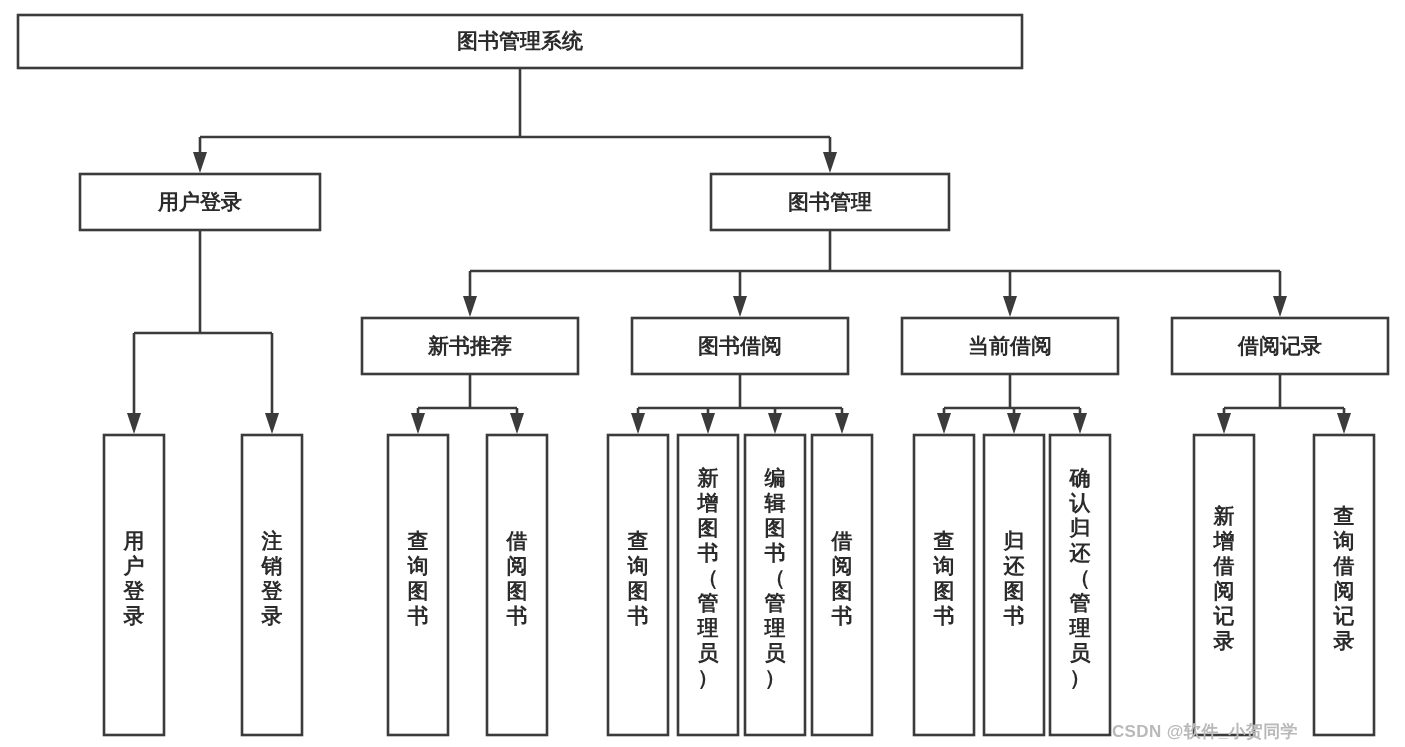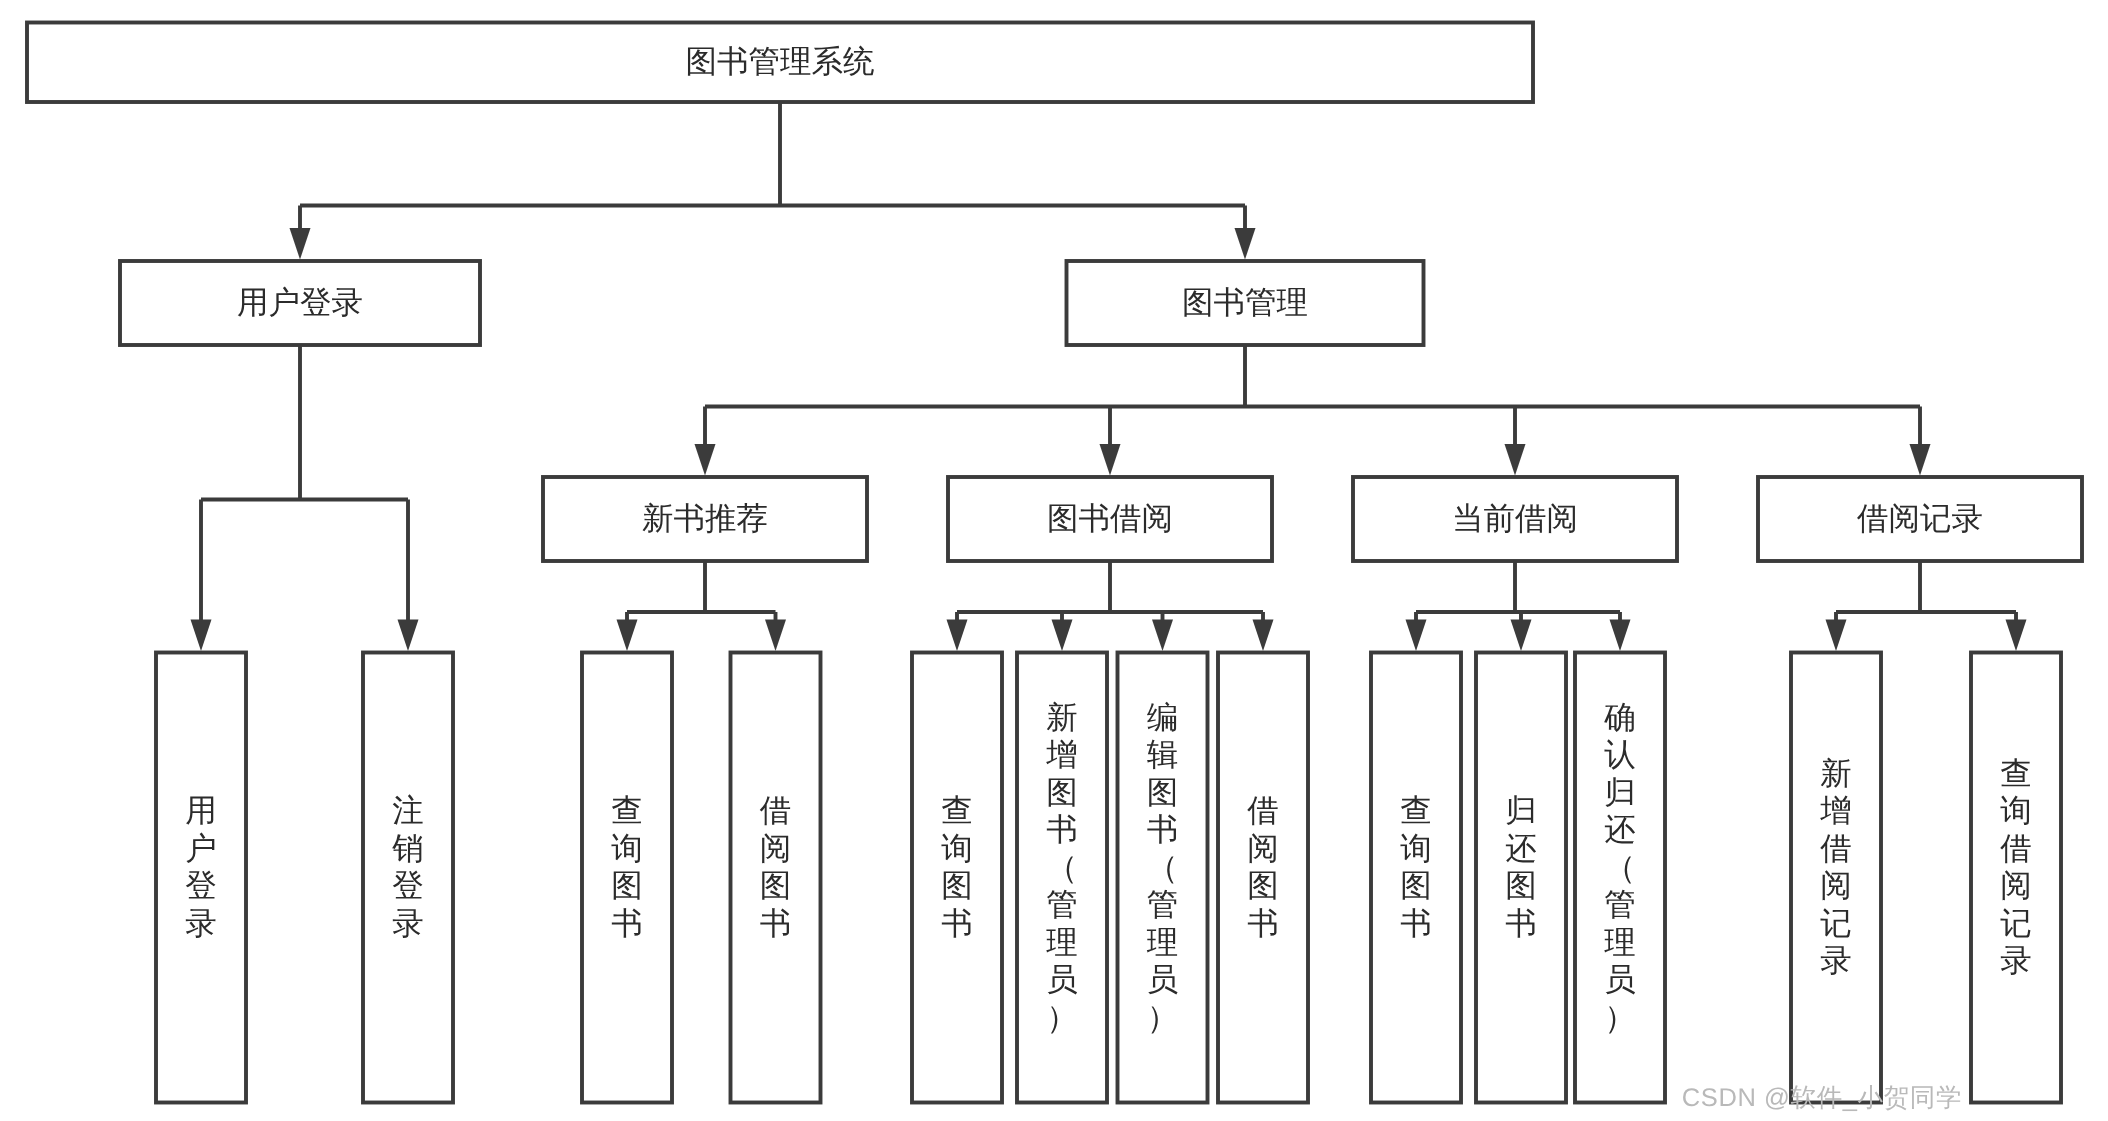--- a/index.html
+++ b/index.html
@@ -11,20 +11,21 @@
     width: 1405px;
     height: 747px;
     font-family: "Liberation Sans", "DejaVu Sans", sans-serif;
     overflow: hidden;
     position: relative;
   }
   #diagram-root {
     position: relative;
     width: 1314px;
     height: 747px;
+    font-weight: bold;
   }
   svg.flow {
     position: absolute;
     top: 0;
     left: 0;
     width: 1405px;
     height: 747px;
     display: block;
   }
   .node-box {
@@ -50,21 +51,21 @@
     dominant-baseline: middle;
   }
   .node-label-vert {
     fill: #2b2b2b;
     font-family: "Liberation Sans", "DejaVu Sans", sans-serif;
     font-size: 21px;
     text-anchor: middle;
   }
   .watermark {
     position: absolute;
-    right: 6px;
+    right: 16px;
     bottom: 4px;
     font-family: "Liberation Sans", "DejaVu Sans", sans-serif;
     font-size: 17px;
     color: #b9b9b9;
     letter-spacing: 0.4px;
     white-space: nowrap;
     user-select: none;
   }
 </style>
 </head>

